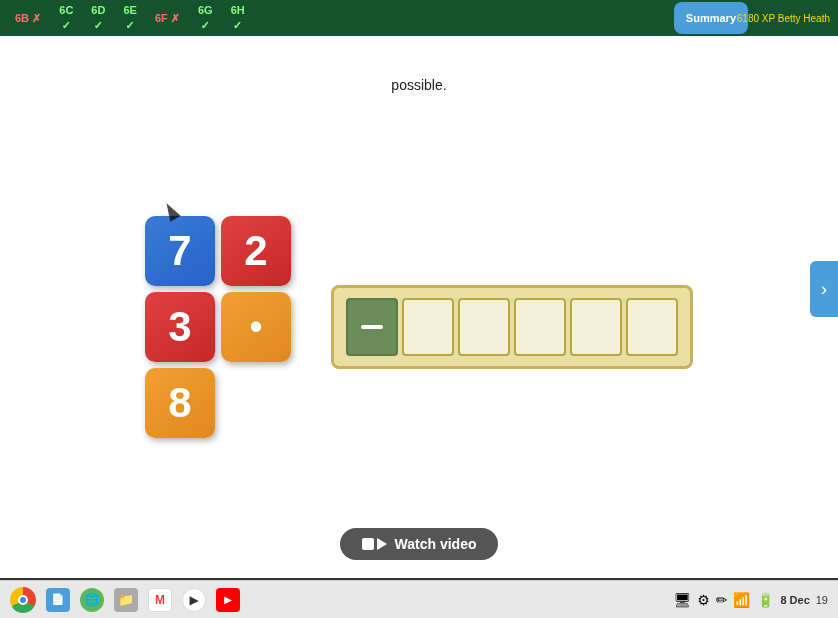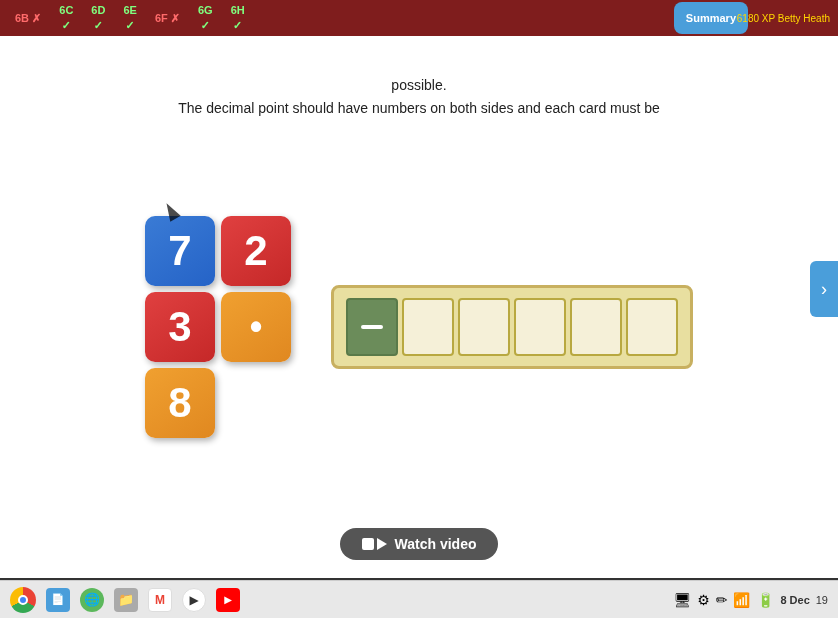--- a/index.html
+++ b/index.html
@@ -19,21 +19,21 @@
       height: 580px;
       background: #f0f0f0;
       display: flex;
       flex-direction: column;
       position: relative;
       border-bottom: 2px solid #333;
     }
 
     
     .top-nav {
-      background: #7f1d1d;
+      background: #14532d;
       height: 36px;
       display: flex;
       align-items: center;
       padding: 0 8px;
       gap: 4px;
       position: relative;
     }
 
     .nav-item {
       display: flex;
@@ -319,21 +319,21 @@
     </div>
     <button class="summary-btn">Summary</button>
     <div class="xp-text">6180 XP  Betty Heath</div>
   </div>
 
   <div class="main-content">
 
     <div class="instructions">
       <br>
       <span>possible.</span><br>
-      <span>The decimal point should have numbers on both sides and each card must be</span><br>
+      <br>
     </div>
 
     <div class="game-area">
 
       <div class="cards-grid">
 
         <div class="arrow-cursor"></div>
 
         <div class="card card-7">
           <span>7</span>

